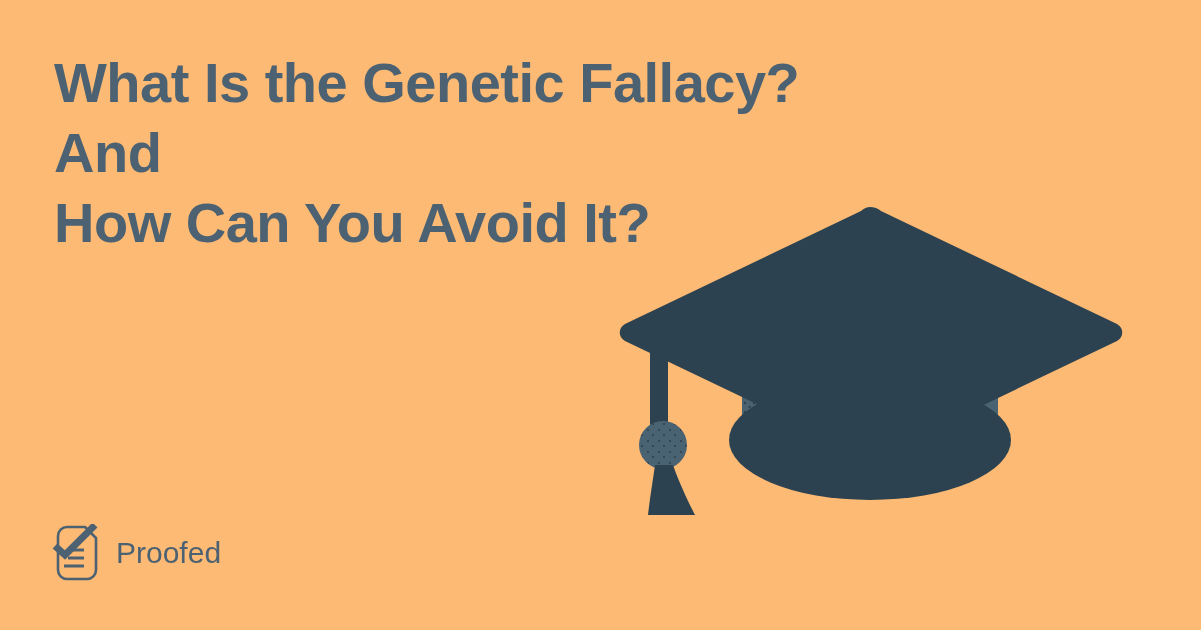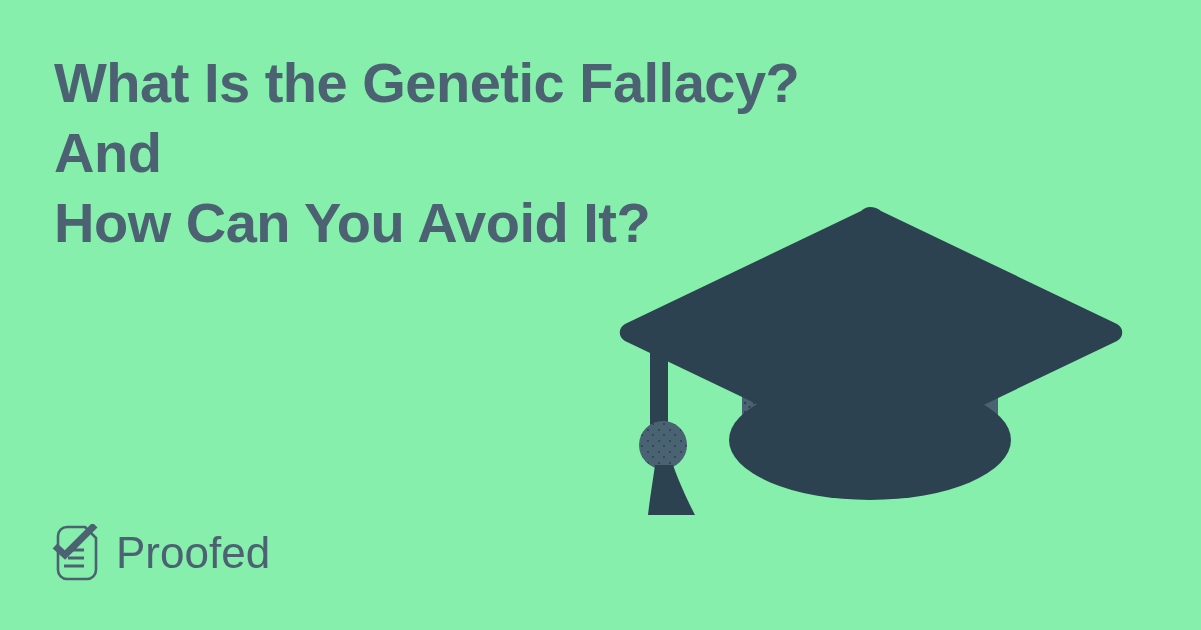--- a/index.html
+++ b/index.html
@@ -10,21 +10,21 @@
     width: 1201px;
     height: 630px;
     overflow: hidden;
     font-family: "Liberation Sans", sans-serif;
   }
 
   #banner {
     position: relative;
     width: 1201px;
     height: 630px;
-    background: #86efac;
+    background: #fdba74;
     overflow: hidden;
   }
 
   
   #headline {
     position: absolute;
     left: 54px;
     top: 48px;
     width: 860px;
     margin: 0;
@@ -66,21 +66,21 @@
     flex: 0 0 auto;
   }
   #logo-mark svg {
     display: block;
     width: 52px;
     height: 58px;
   }
   #logo-word {
     font-family: "Liberation Sans", sans-serif;
     font-weight: normal;
-    font-size: 44px;
+    font-size: 30px;
     line-height: 50px;
     letter-spacing: 0px;
     color: #4c6272;
   }
 </style>
 </head>
 <body>
 
 <div id="banner">
 

